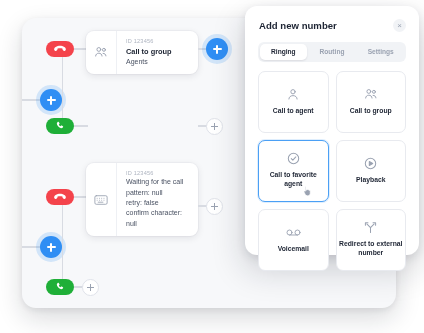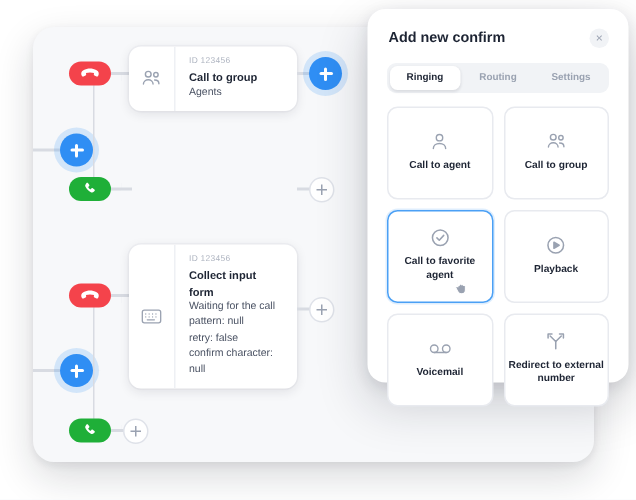--- a/index.html
+++ b/index.html
@@ -184,37 +184,36 @@
 
     <div class="node" style="left:64px;top:145px;width:112px;">
       <div class="nicon">
         <svg width="14" height="12" viewBox="0 0 16 13" fill="none" stroke="currentColor" stroke-width="1" stroke-linecap="round">
           <rect x="1" y="1.6" width="14" height="9.8" rx="1.6"></rect>
           <path d="M3.6 4.6h.01M6.2 4.6h.01M8.8 4.6h.01M11.4 4.6h.01M3.6 6.8h.01M6.2 6.8h.01M8.8 6.8h.01M11.4 6.8h.01M4.8 9h5.4"></path>
         </svg>
       </div>
       <div class="nbody">
         <div class="nid">ID 123456</div>
-        <div class="ntitle">Collect input form</div>
         <div class="nsub">Waiting for the call</div>
         <div class="nsub">pattern: null</div>
         <div class="nsub">retry: false</div>
         <div class="nsub">confirm character: null</div>
       </div>
     </div>
     <div class="ln lh" style="left:176px;top:187px;width:10px;"></div>
     <div class="gplus" style="left:184px;top:180px;"></div>
 
     <div class="ln lh" style="left:52px;top:268px;width:10px;"></div>
     <div class="gplus" style="left:60px;top:261px;"></div>
   </div>
 
   <div class="panel">
     <div class="phead">
-      <div class="ptitle">Add new confirm</div>
+      <div class="ptitle">Add new number</div>
       <div class="pclose">×</div>
     </div>
 
     <div class="tabs">
       <div class="tab active">Ringing</div>
       <div class="tab">Routing</div>
       <div class="tab">Settings</div>
     </div>
 
     <div class="grid">

